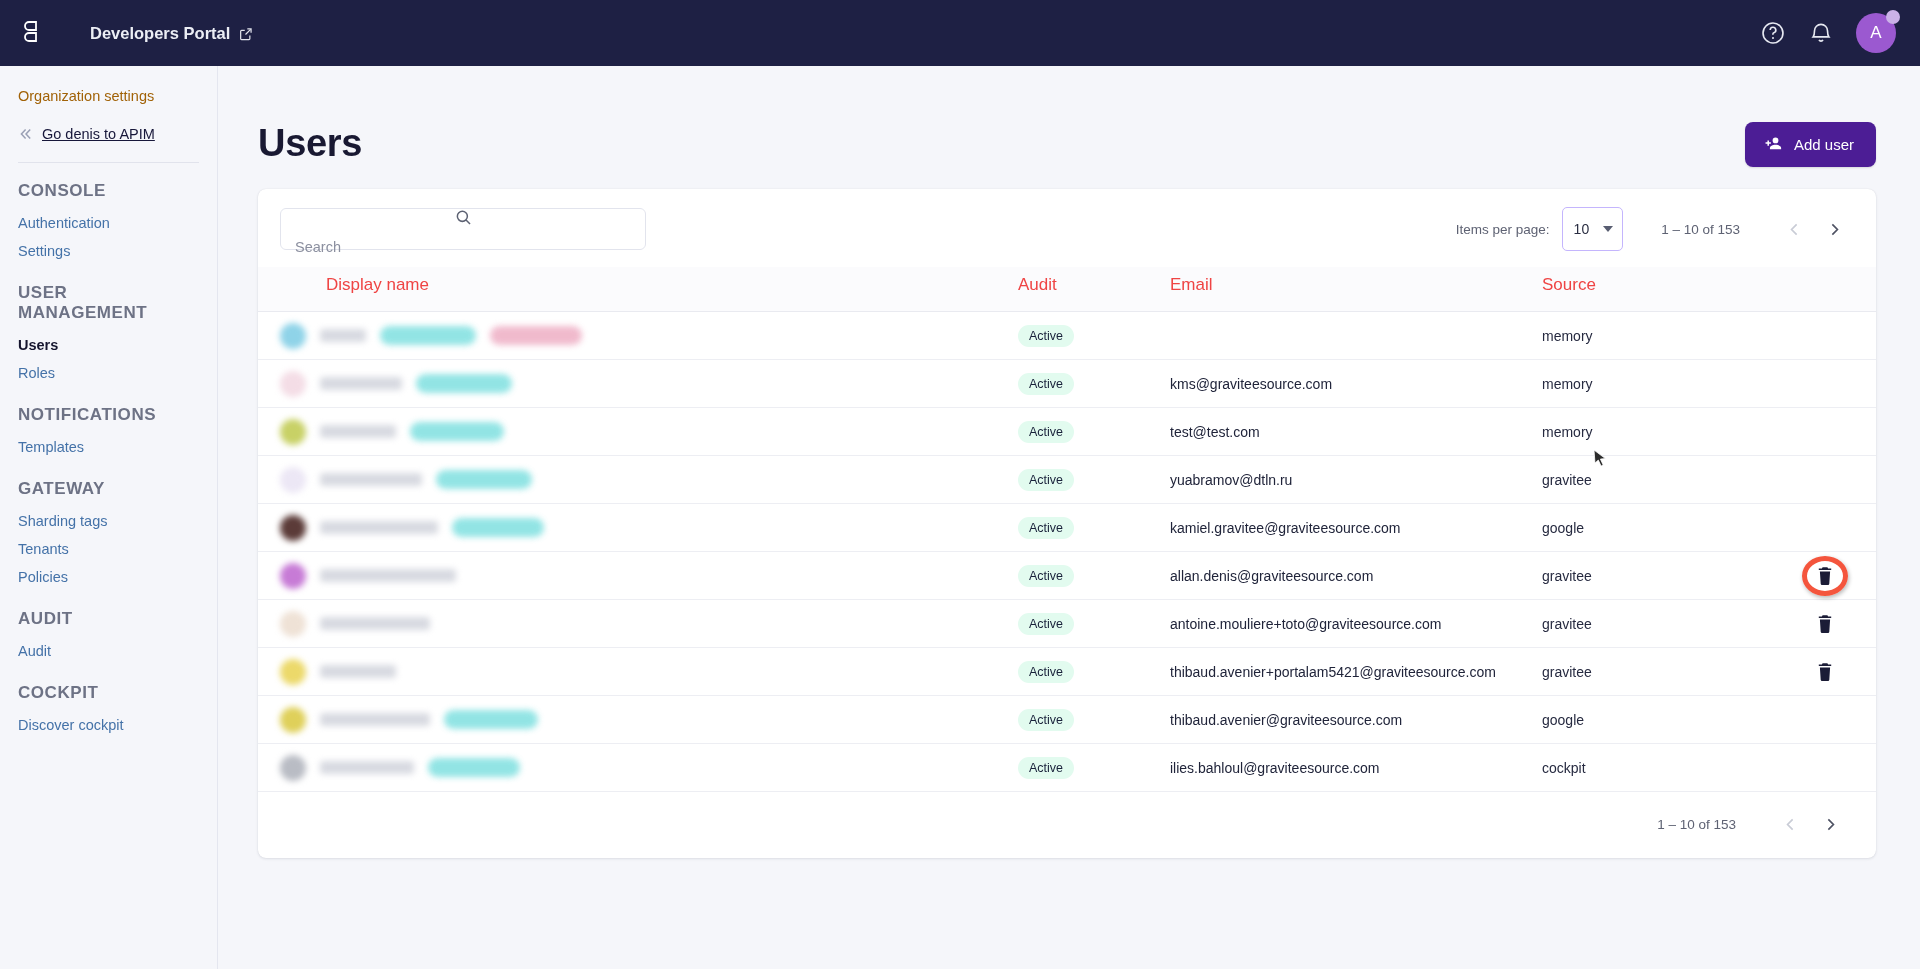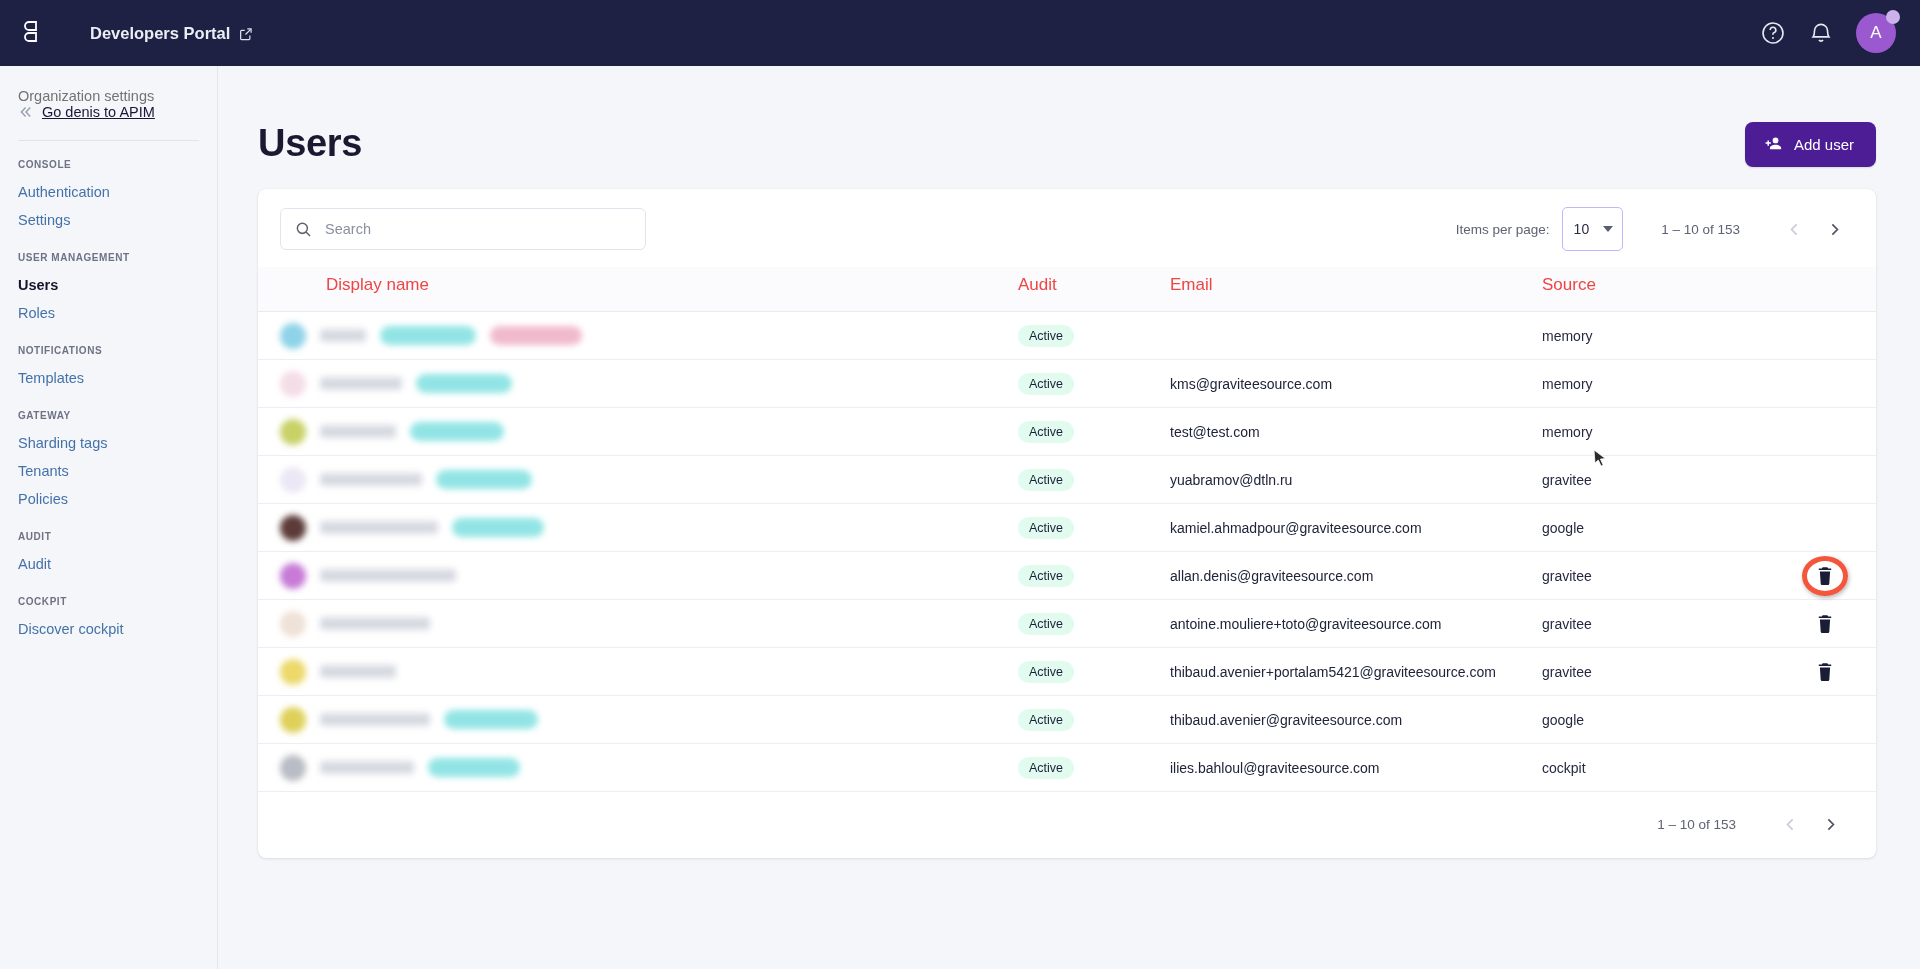--- a/index.html
+++ b/index.html
@@ -54,31 +54,31 @@
   
   .body-wrap { display: flex; height: 903px; }
 
   
   .sidebar {
     width: 218px; flex: 0 0 218px;
     background: #f5f6fa;
     border-right: 1px solid #e4e6ef;
     padding: 22px 0 0 0;
   }
-  .org-title { font-size: 14.5px; color: #737373; padding: 0 18px; }
+  .org-title { font-size: 14.5px; color: #a16207; padding: 0 18px; margin-bottom: 22px; }
   .goback {
     display: flex; align-items: center; gap: 8px;
     padding: 0 18px; margin-bottom: 20px; cursor: pointer;
   }
   .goback .chev { color: #9aa0b5; width: 16px; height: 16px; }
   .goback .txt { font-size: 14.5px; color: #17173a; text-decoration: underline; }
   .side-sep { height: 1px; background: #e1e3ec; margin: 0 18px 18px 18px; }
   .side-group { margin-bottom: 18px; }
   .side-heading {
-    font-size: 10px; font-weight: bold; letter-spacing: .55px;
+    font-size: 17px; font-weight: bold; letter-spacing: .55px;
     color: #6d7285; padding: 0 18px; margin-bottom: 8px; text-transform: uppercase;
   }
   .side-item {
     font-size: 14.5px; color: #4472a8;
     padding: 3px 18px; cursor: pointer; line-height: 1.52;
   }
   .side-item.active { color: #15152e; font-weight: bold; }
 
   
   .main { flex: 1; padding: 56px 44px 0 40px; position: relative; }
@@ -102,20 +102,21 @@
   }
   .card-top {
     display: flex; align-items: center; justify-content: space-between;
     padding: 18px 22px 16px 22px;
   }
   .search-box {
     width: 366px; height: 42px;
     border: 1px solid #e2e4ed; border-radius: 6px;
     display: flex; align-items: center; gap: 13px; padding: 0 14px;
     background: #fff;
+    flex-direction: column;
   }
   .search-box .mg { width: 17px; height: 17px; color: #5d6273; flex: 0 0 17px; }
   .search-box input {
     border: none; outline: none; font-size: 14.5px;
     color: #31354a; width: 100%; background: transparent;
     font-family: "Liberation Sans", sans-serif;
   }
   .search-box input::placeholder { color: #8b8f9f; }
 
   .paginator { display: flex; align-items: center; gap: 0; }
@@ -396,21 +397,21 @@
             </tr>
             <tr>
               <td class="c-name">
                 <div class="namecell">
                   <span class="av" style="background:#5b3b38"></span>
                   <span class="blur-name" style="width:118px"></span>
                   <span class="chip teal" style="width:92px"></span>
                 </div>
               </td>
               <td class="c-status"><span class="badge">Active</span></td>
-              <td class="c-email email">kamiel.ahmadpour@graviteesource.com</td>
+              <td class="c-email email">kamiel.gravitee@graviteesource.com</td>
               <td class="c-source src">google</td>
               <td class="c-act act-cell"></td>
             </tr>
             <tr>
               <td class="c-name">
                 <div class="namecell">
                   <span class="av" style="background:#c77bd6"></span>
                   <span class="blur-name" style="width:136px"></span>
                 </div>
               </td>

